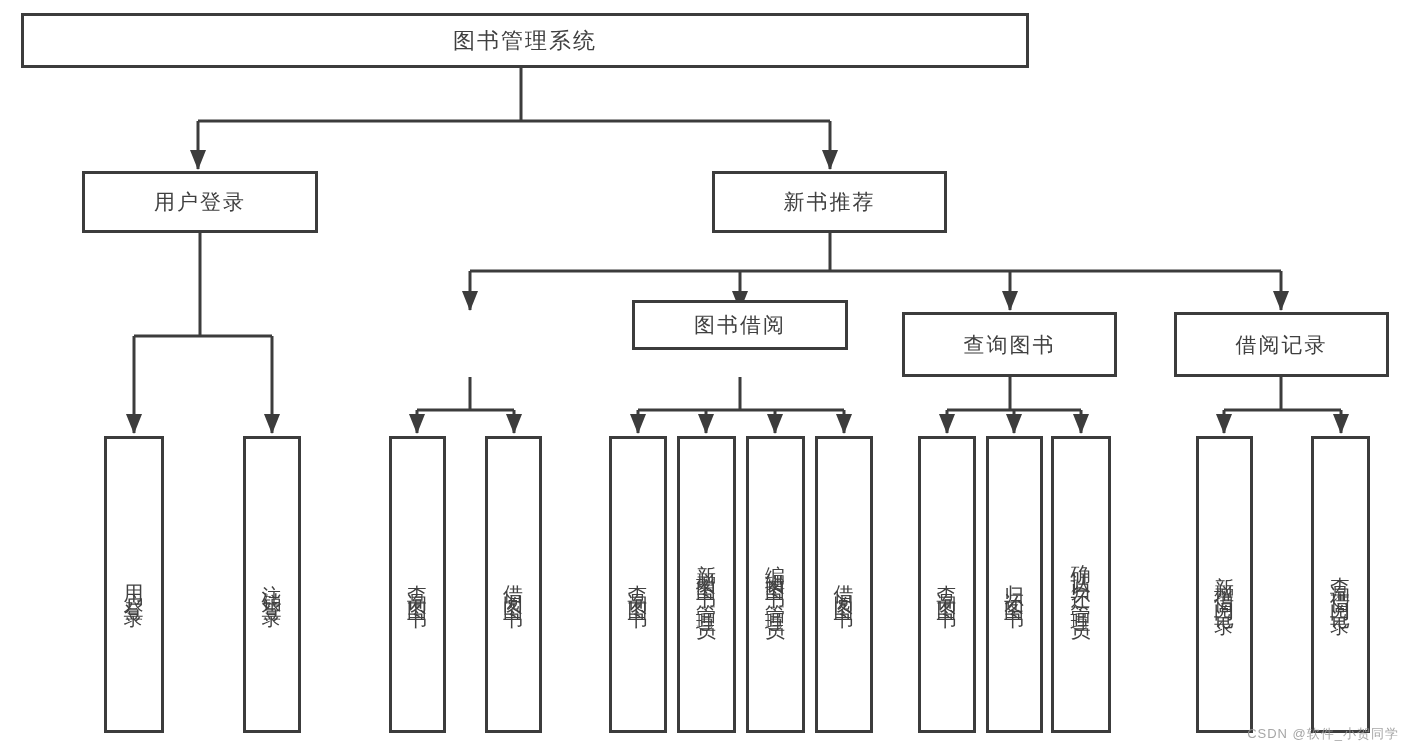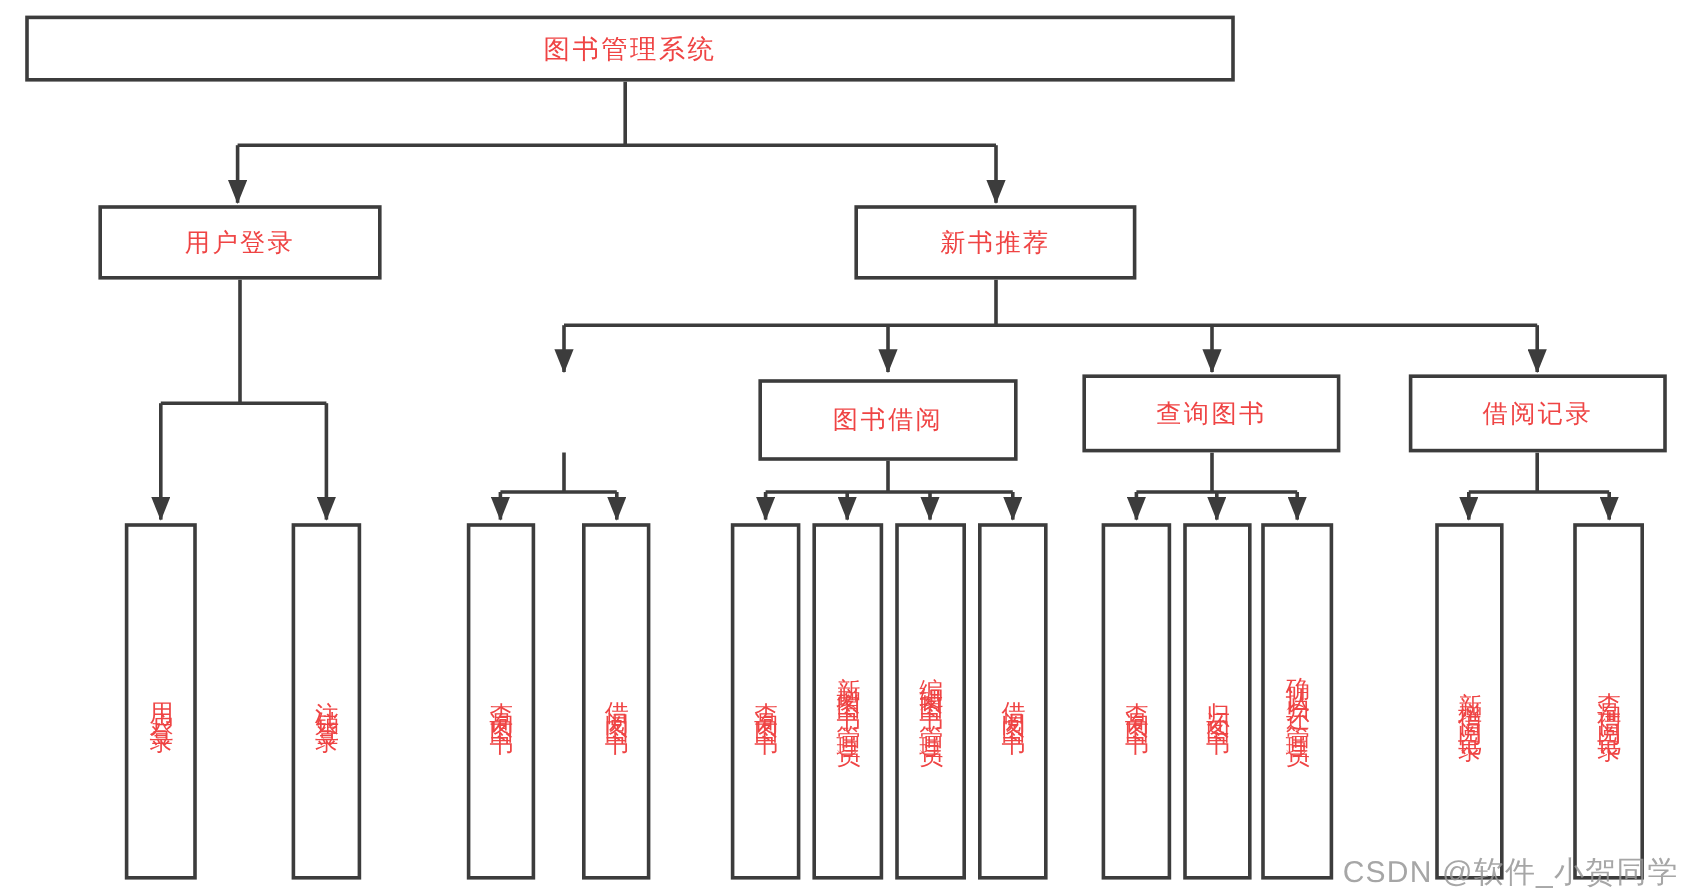--- a/index.html
+++ b/index.html
@@ -20,21 +20,21 @@
     left: 0; top: 0;
     width: 1405px;
     height: 747px;
     z-index: 1;
   }
   .box {
     position: absolute;
     box-sizing: border-box;
     background: #ffffff;
     border: 3px solid #3c3c3c;
-    color: #ef4444;
+    color: #404040;
     display: flex;
     align-items: center;
     justify-content: center;
     z-index: 2;
     text-align: center;
   }
   .h-box {
     font-size: 21px;
     letter-spacing: 2px;
     white-space: nowrap;
@@ -49,21 +49,21 @@
     font-size: 20px;
     letter-spacing: 8px;
     line-height: 1;
     white-space: nowrap;
   }
   .watermark {
     position: absolute;
     right: 6px;
     bottom: 4px;
     z-index: 5;
-    font-size: 25px;
+    font-size: 13px;
     letter-spacing: 1px;
     color: rgba(150, 150, 150, 0.85);
     white-space: nowrap;
   }
 </style>
 </head>
 <body>
 
 <div id="stage">
 
@@ -114,21 +114,21 @@
     <span>图书管理系统</span>
   </div>
 
   <div class="box h-box" style="left:82px; top:171px; width:236px; height:62px">
     <span>用户登录</span>
   </div>
   <div class="box h-box" style="left:712px; top:171px; width:235px; height:62px">
     <span>新书推荐</span>
   </div>
 
-  <div class="box h-box" style="left:632px; top:316px; width:216px; height:68px">
+  <div class="box h-box" style="left:632px; top:300px; width:216px; height:50px">
     <span>图书借阅</span>
   </div>
   <div class="box h-box" style="left:902px; top:312px; width:215px; height:65px">
     <span>查询图书</span>
   </div>
   <div class="box h-box" style="left:1174px; top:312px; width:215px; height:65px">
     <span>借阅记录</span>
   </div>
 
   <div class="box v-box" style="left:104px; top:436px; width:60px; height:297px">

